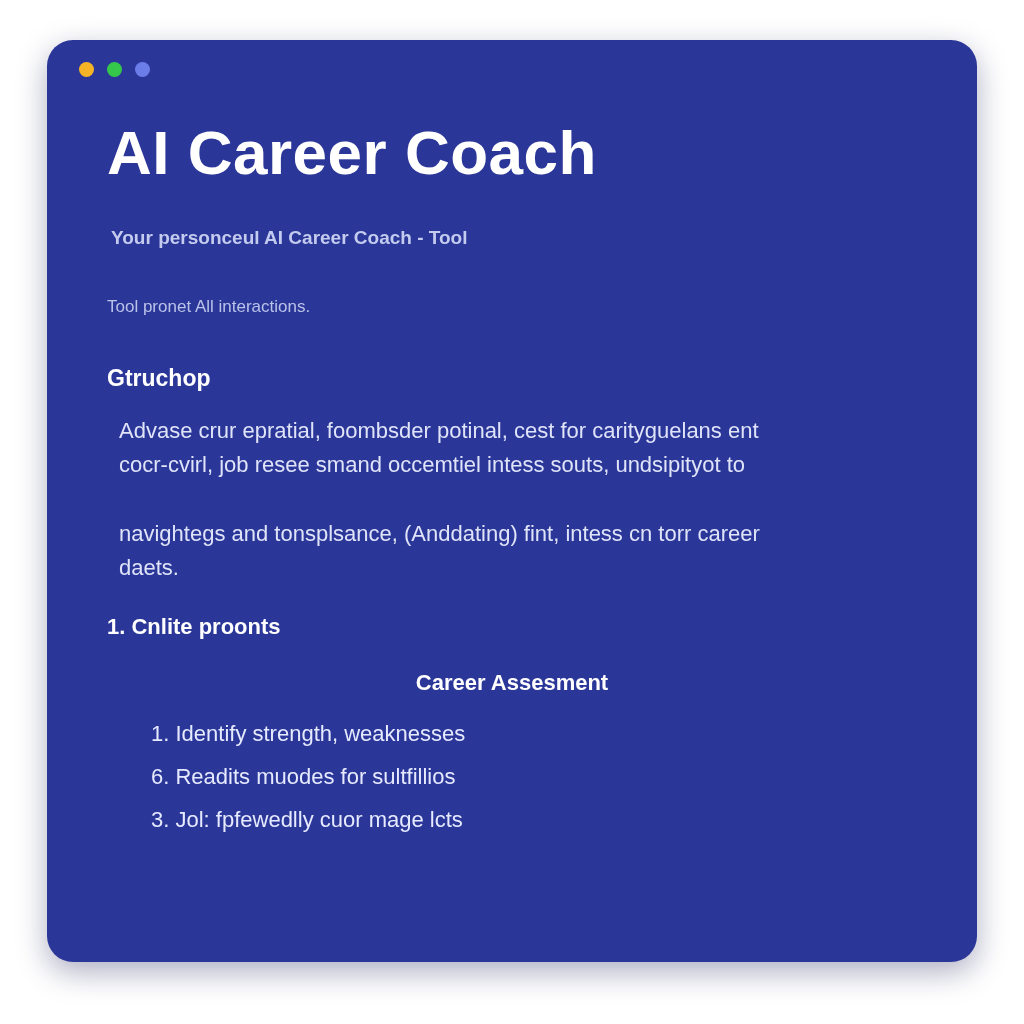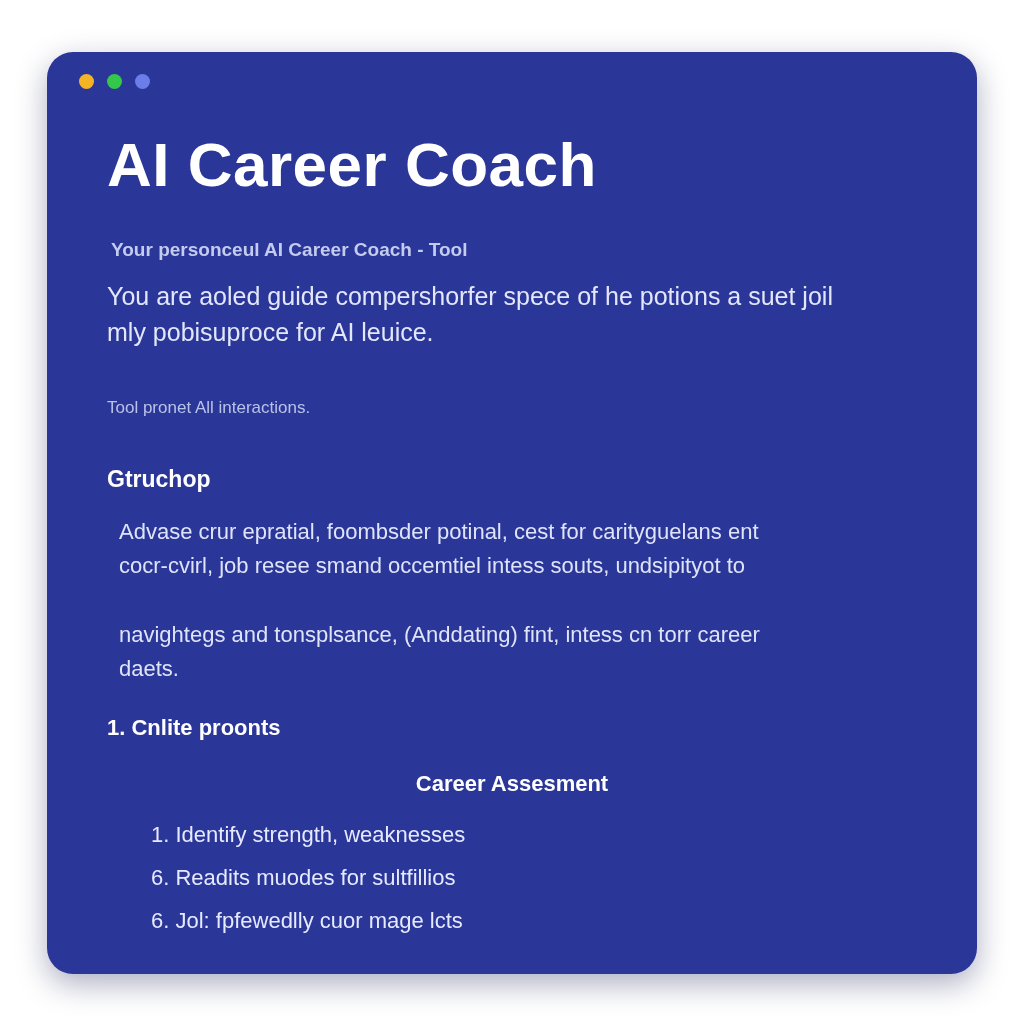--- a/index.html
+++ b/index.html
@@ -11,21 +11,21 @@
     height: 1024px;
     background: #ffffff;
     font-family: "Liberation Sans", sans-serif;
     overflow: hidden;
   }
   .stage {
     position: relative;
     width: 1024px;
     height: 1024px;
     box-sizing: border-box;
-    padding: 52px 47px 47px 47px;
+    padding: 40px 47px 47px 47px;
   }
   .window {
     position: relative;
     width: 930px;
     height: 922px;
     box-sizing: border-box;
     background: #2b3699;
     border-radius: 26px;
     box-shadow: 0 10px 30px rgba(20, 25, 80, 0.35);
     overflow: hidden;
@@ -125,42 +125,38 @@
       <span class="dot dot-yellow"></span>
       <span class="dot dot-green"></span>
     </div>
 
     <div class="content">
 
       <h1 class="title">AI Career Coach</h1>
 
       <p class="subtitle">Your personceul AI Career Coach - Tool</p>
 
-      <p class="lead">
-        <span>You are aoled guide compershorfer  spece of he potions a suet joil</span><br>
-        <span>mly pobisuproce for AI leuice.</span>
-      </p>
 
       <p class="note">Tool pronet All interactions.</p>
 
       <h2 class="section">Gtruchop</h2>
 
       <p class="body-para">
         <span>Advase crur epratial, foombsder potinal, cest for carityguelans ent</span><br>
         <span>cocr-cvirl, job resee smand occemtiel intess souts, undsipityot to</span><br>
         <br>
         <span>navightegs and tonsplsance, (Anddating) fint, intess cn torr career</span><br>
         <span>daets.</span>
       </p>
 
       <h3 class="subhead">1. Cnlite proonts</h3>
 
       <h3 class="subhead tight">Career Assesment</h3>
 
       <ol class="steps">
         <li>1. Identify strength, weaknesses</li>
         <li>6. Readits muodes for sultfillios</li>
-        <li>6. Jol: fpfewedlly cuor mage lcts</li>
+        <li>3. Jol: fpfewedlly cuor mage lcts</li>
       </ol>
 
     </div>
   </div>
 </div>
 
 </body></html>

